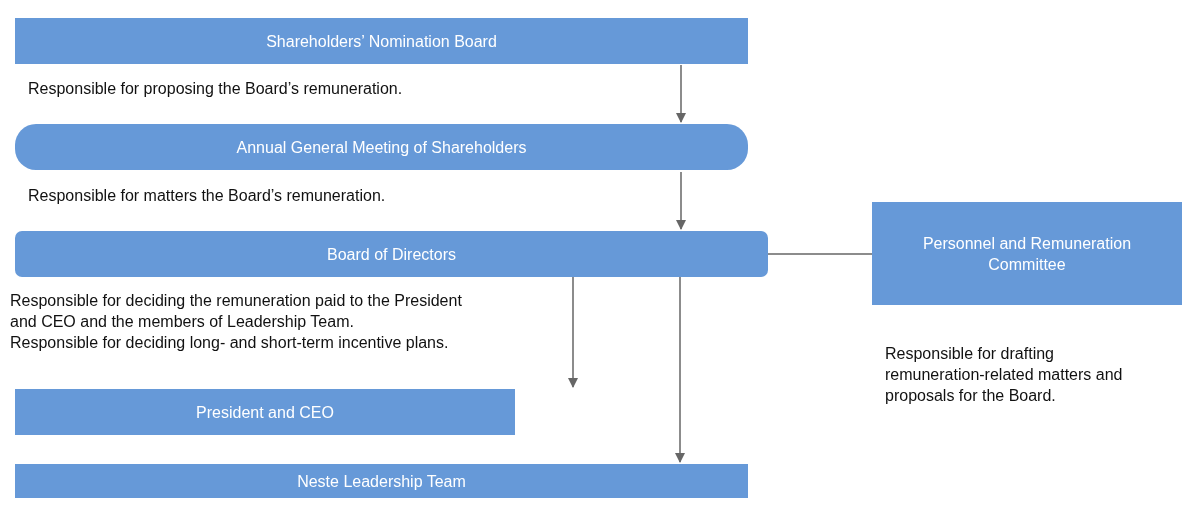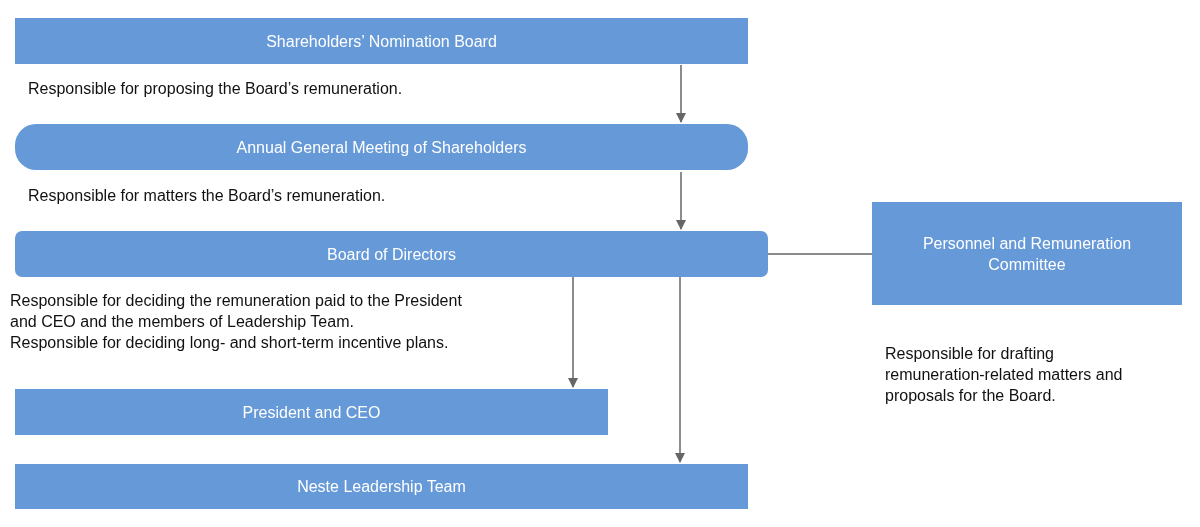--- a/index.html
+++ b/index.html
@@ -49,25 +49,25 @@
 </div>
 <div class="desc" style="left:28px;top:185px;">Responsible for matters the Board’s remuneration.</div>
 
 <div class="box" style="left:15px;top:231px;width:753px;height:46px;border-radius:7px;">
   <span>Board of Directors</span>
 </div>
 <div class="desc" style="left:10px;top:290px;">Responsible for deciding the remuneration paid to the President
 and CEO and the members of Leadership Team.
 Responsible for deciding long- and short-term incentive plans.</div>
 
-<div class="box" style="left:15px;top:389px;width:593px;height:46px;">
+<div class="box" style="left:15px;top:389px;width:500px;height:46px;">
   <span>President and CEO</span>
 </div>
 
-<div class="box" style="left:15px;top:464px;width:733px;height:45px;">
+<div class="box" style="left:15px;top:464px;width:733px;height:34px;">
   <span>Neste Leadership Team</span>
 </div>
 
 <div class="box" style="left:872px;top:202px;width:310px;height:103px;white-space:pre-line;">
   <span>Personnel and Remuneration
 Committee</span>
 </div>
 <div class="desc" style="left:885px;top:335px;margin-top:8px;">Responsible for drafting
 remuneration-related matters and
 proposals for the Board.</div>

